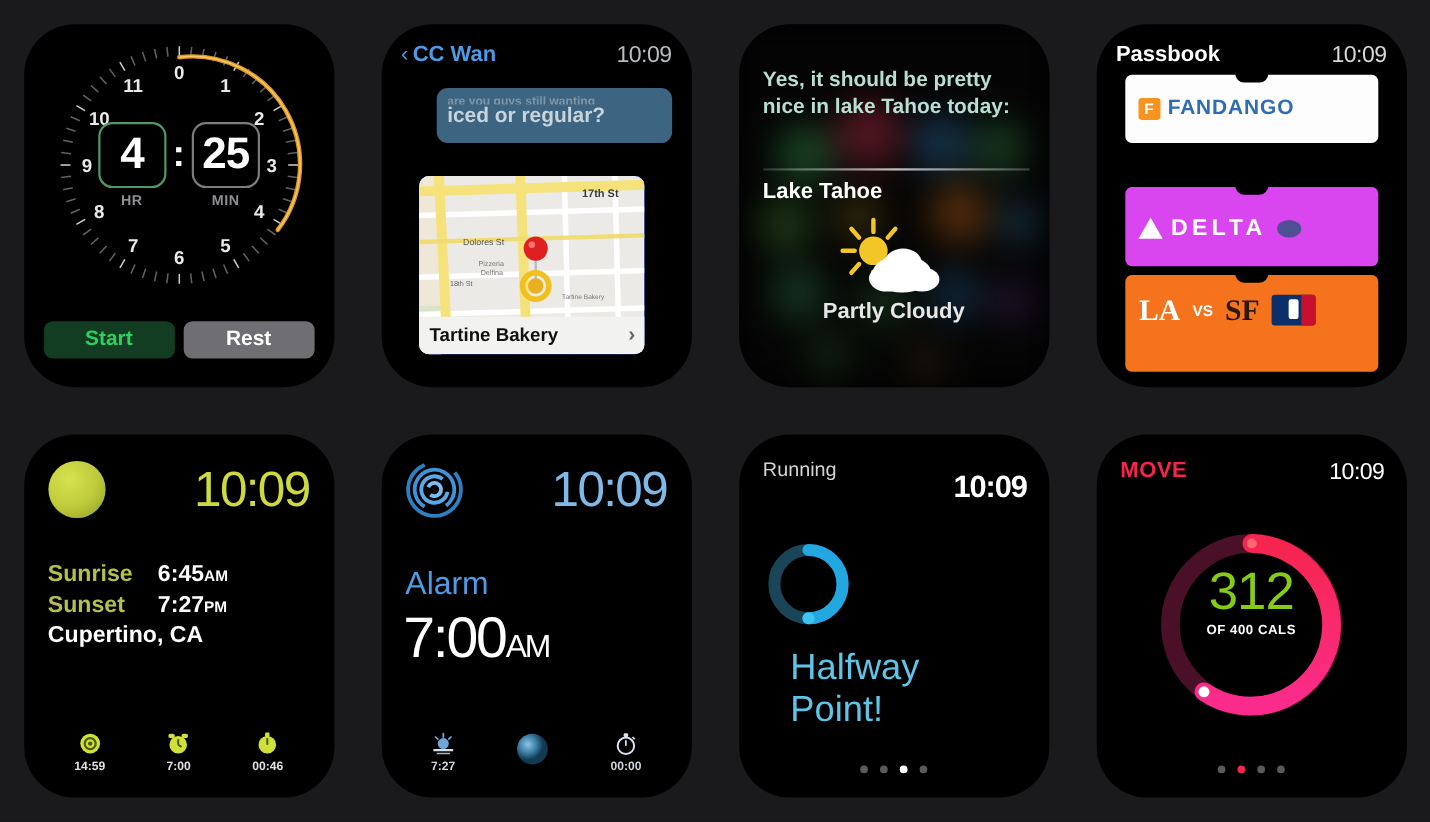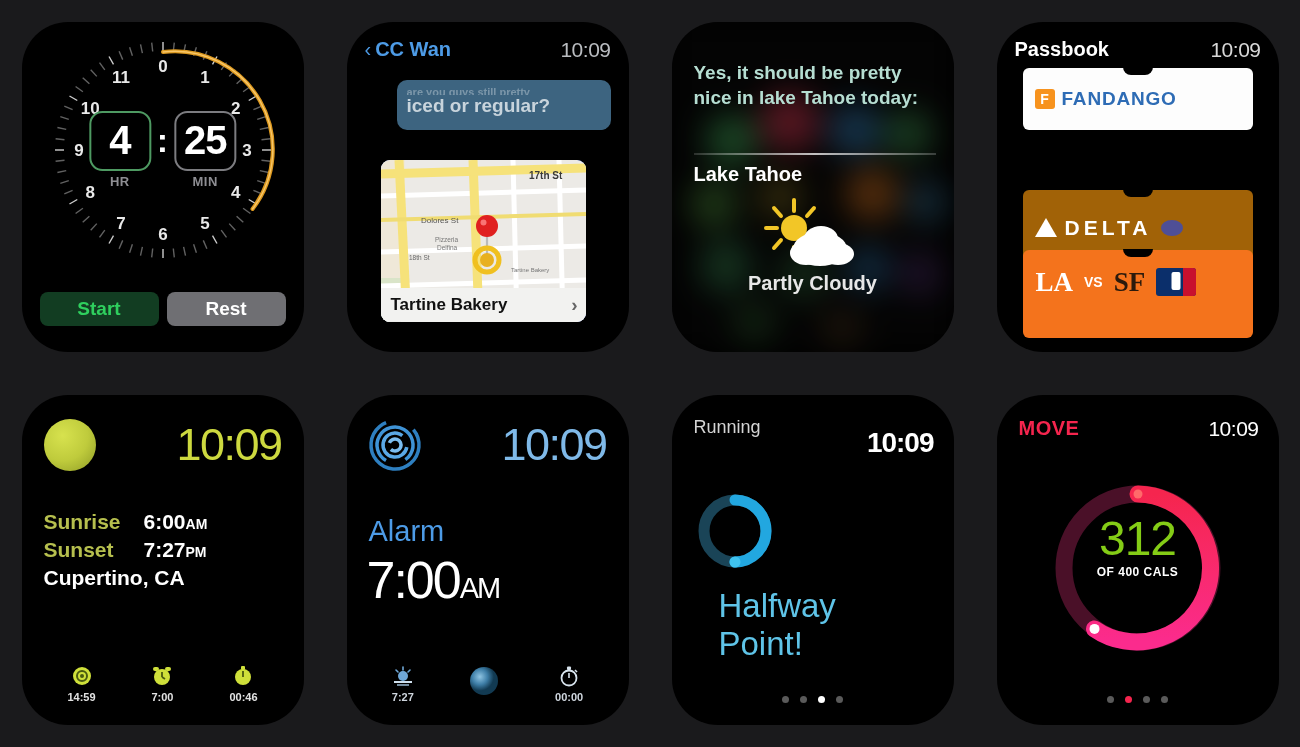--- a/index.html
+++ b/index.html
@@ -94,21 +94,21 @@
 
   
   .pbhead { color:#fff; }
   .pbtime { color:#d8d8d8; }
   .cards { position:absolute; left:26px; right:26px; top:46px; bottom:14px; }
   .card { position:absolute; left:0; right:0; border-radius:6px; }
   .card .notch { position:absolute; left:50%; top:-1px; transform:translateX(-50%);
                  width:30px; height:8px; background:#000; border-radius:0 0 9px 9px; }
   .c-fandango { top:0; height:62px; background:#fdfdfd; z-index:1; }
   .c-walgreens { top:54px; height:74px; background:#d6183b; z-index:2; }
-  .c-delta { top:122px; height:72px; background:#a16207; z-index:3; }
+  .c-delta { top:102px; height:72px; background:#d946ef; z-index:3; }
   .c-mlb { top:182px; bottom:0; background:#f4731c; z-index:4; }
   .c-walgreens .notch, .c-delta .notch, .c-mlb .notch { background:#000; }
   .fandango-row { display:flex; align-items:center; gap:7px; padding:20px 0 0 12px; }
   .fandango-sq { width:20px; height:20px; background:#f7931e; border-radius:3px;
                  color:#fff; font-size:14px; font-weight:bold; display:flex;
                  align-items:center; justify-content:center; }
   .fandango-txt { color:#2e6cb5; font-size:19px; font-weight:bold; letter-spacing:.8px; }
   .wg-txt { color:#fff; font-family:"Liberation Serif", serif; font-style:italic;
             font-weight:bold; font-size:23px; padding:26px 0 0 13px; letter-spacing:-.5px; }
   .delta-row { display:flex; align-items:center; gap:8px; padding:26px 0 0 12px; }
@@ -299,21 +299,21 @@
 
         <div class="statusrow">
           <div class="w2head">
             <span class="backchev">‹</span>
             <span>CC Wan</span>
           </div>
           <div class="clock w2time">10:09</div>
         </div>
 
         <div class="bubble">
-          <span class="cut">are you guys still pretty</span>
+          <span class="cut">are you guys still wanting</span>
           <span>iced or regular?</span>
           <span class="tail"></span>
         </div>
 
         <div class="mapcard">
           <svg width="205" height="162" viewBox="0 0 205 162">
             <rect width="205" height="162" fill="#eceae6"></rect>
             <rect x="0" y="0" width="24" height="162" fill="#efe8d8"></rect>
             <rect x="0" y="118" width="20" height="44" fill="#d9e4c8"></rect>
             <g stroke="#ffffff" stroke-width="5">
@@ -457,21 +457,21 @@
   <div class="cell">
     <div class="watch">
       <div class="screen">
 
         <div class="sunball"></div>
         <div class="bigclock-y">10:09</div>
 
         <div class="sunrows">
           <div class="sunrow">
             <span class="lbl">Sunrise</span>
-            <span class="val">6:00</span>
+            <span class="val">6:45</span>
             <span class="ampm">AM</span>
           </div>
           <div class="sunrow">
             <span class="lbl">Sunset</span>
             <span class="val">7:27</span>
             <span class="ampm">PM</span>
           </div>
           <div class="city">Cupertino, CA</div>
         </div>
 

